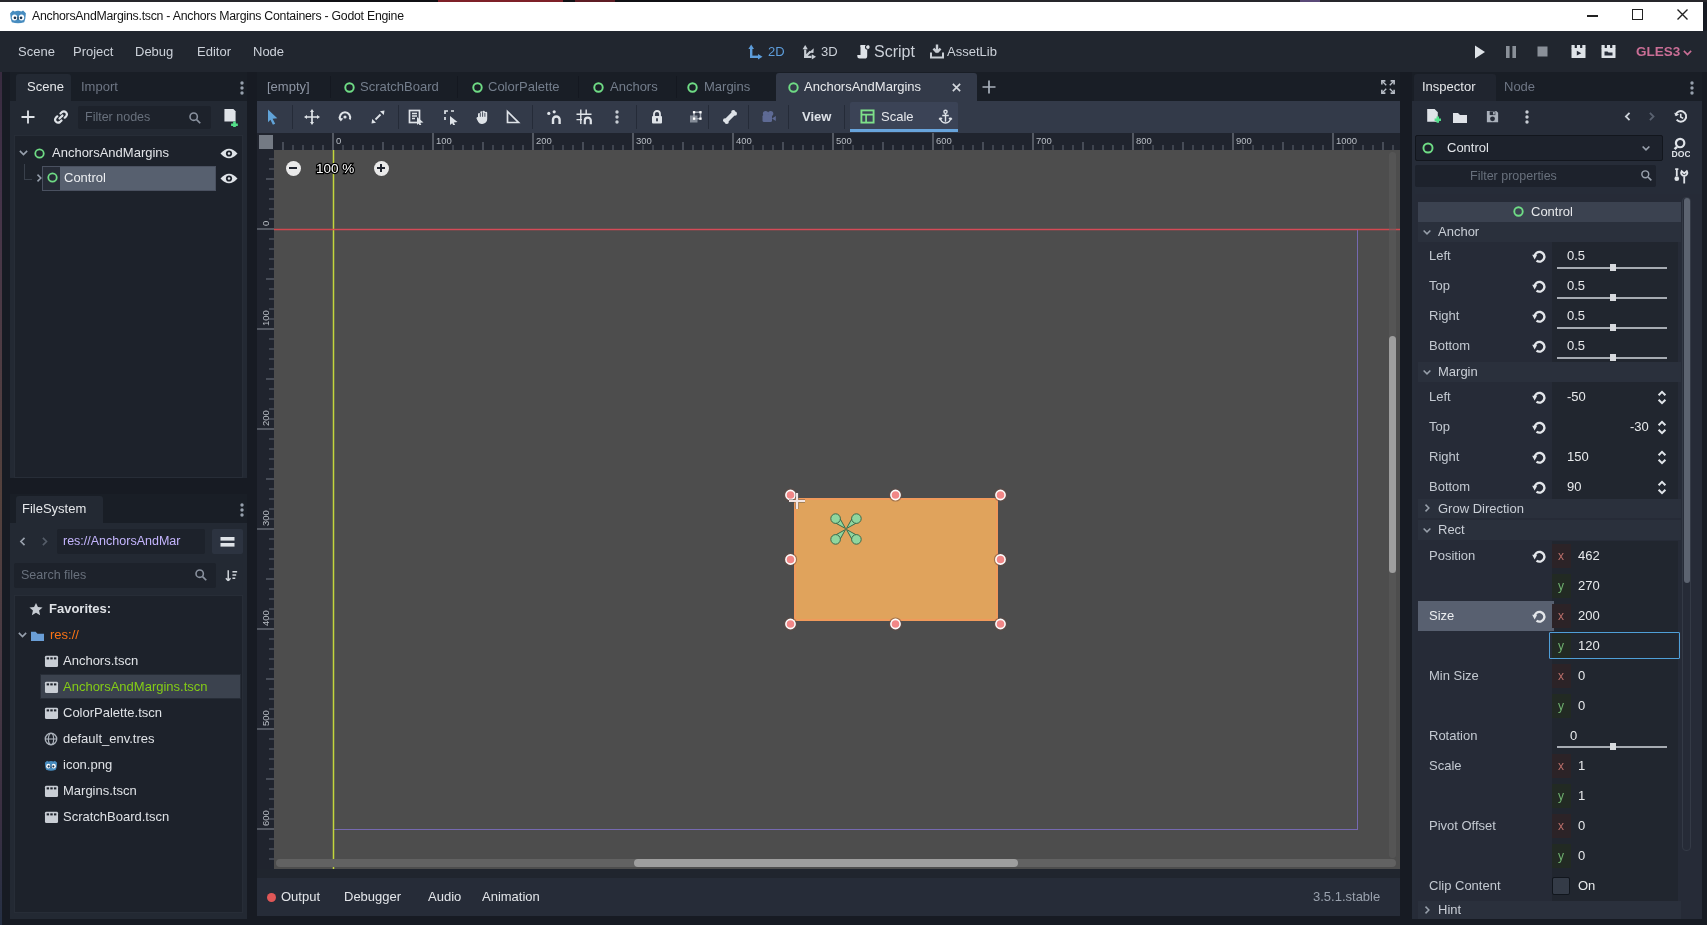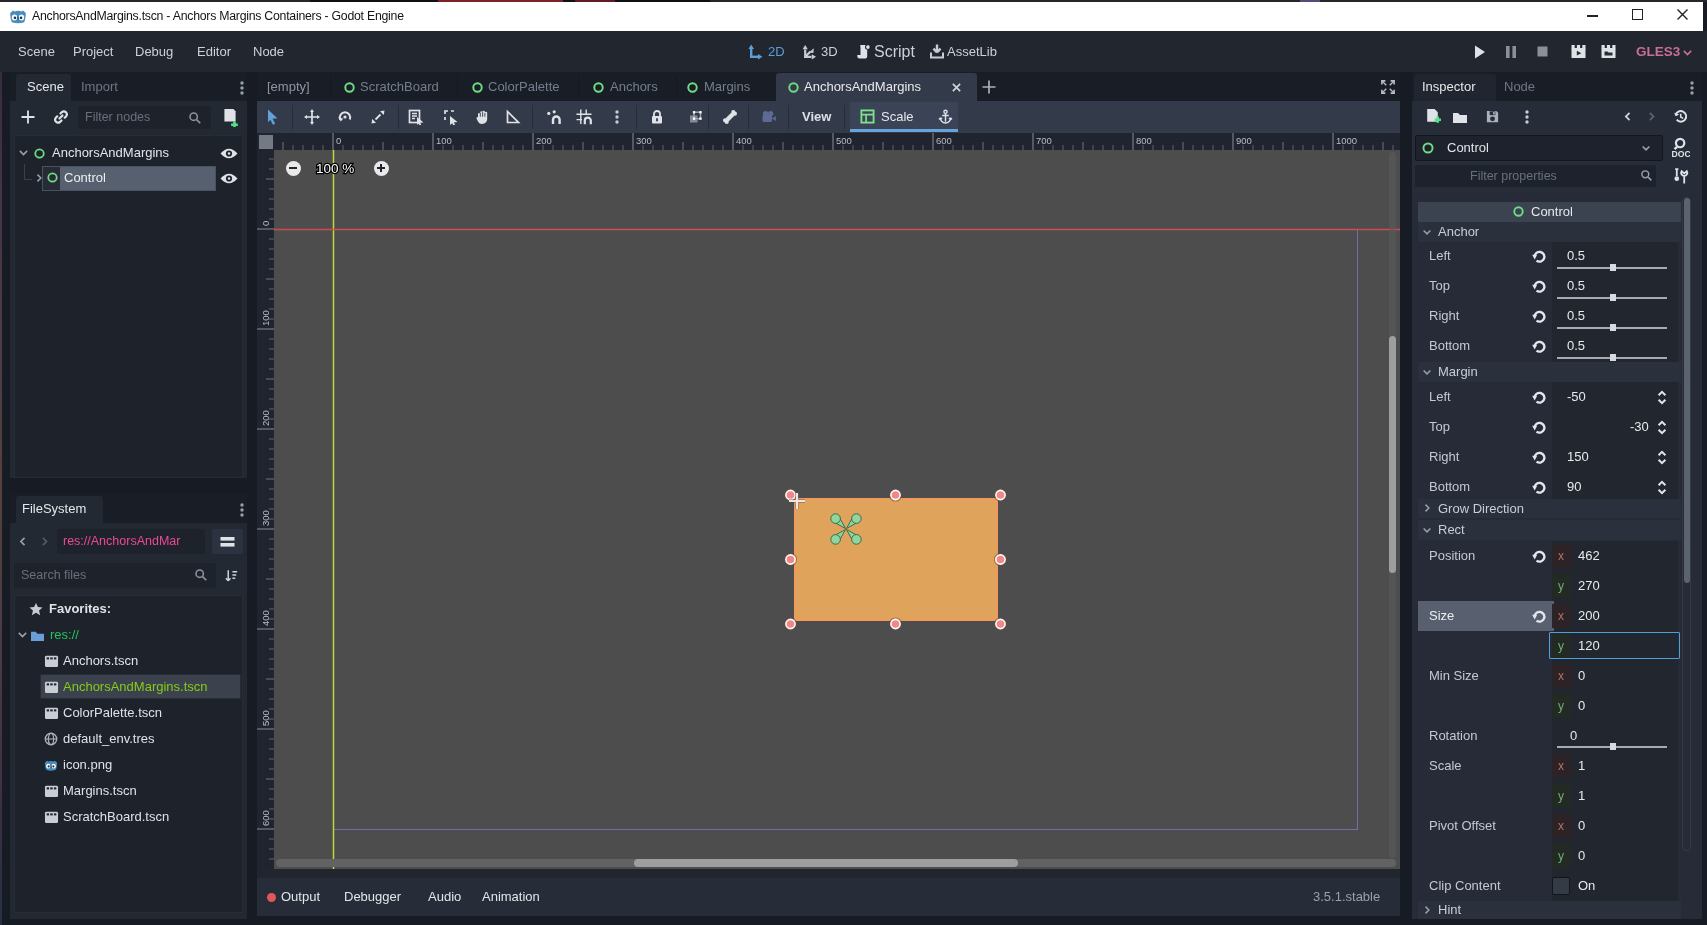--- a/index.html
+++ b/index.html
@@ -147,21 +147,21 @@
     <circle cx="8" cy="13" r="1.7" fill="#97a0ad"></circle>
   </svg>
 <div style="position:absolute;left:10px;top:523px;width:237px;height:396px;background:#232933;"></div>
 <svg style="position:absolute;left:16px;top:535px;" width="13" height="13" viewBox="0 0 16 16">
     <path d="M10.5 3.5 L6 8 L10.5 12.5" fill="none" stroke="#9aa2ae" stroke-width="2"></path>
   </svg>
 <svg style="position:absolute;left:38px;top:535px;" width="13" height="13" viewBox="0 0 16 16">
     <path d="M6 3.5 L10.5 8 L6 12.5" fill="none" stroke="#555d69" stroke-width="2"></path>
   </svg>
 <div style="position:absolute;left:57px;top:529px;width:148px;height:25px;background:#1d222b;border-radius:2px;"></div>
-<div style="position:absolute;left:63px;top:532.1px;font-size:12.5px;color:#ec4899;font-weight:normal;white-space:nowrap;line-height:18.75px;">res://AnchorsAndMar</div>
+<div style="position:absolute;left:63px;top:532.1px;font-size:12.5px;color:#c4b5fd;font-weight:normal;white-space:nowrap;line-height:18.75px;">res://AnchorsAndMar</div>
 <div style="position:absolute;left:212px;top:529px;width:31px;height:25px;background:#2c3340;border-radius:2px;"></div>
 <svg style="position:absolute;left:219px;top:534px;" width="17" height="15" viewBox="0 0 16 15">
     <rect x="1" y="3" width="14" height="3.6" fill="#dfe3e8"></rect>
     <rect x="1" y="9" width="14" height="3.6" fill="#dfe3e8"></rect>
   </svg>
 <div style="position:absolute;left:14px;top:563px;width:202px;height:25px;background:#1d222b;border-radius:2px;"></div>
 <div style="position:absolute;left:21px;top:566.1px;font-size:12.5px;color:#68707c;font-weight:normal;white-space:nowrap;line-height:18.75px;">Search files</div>
 <svg style="position:absolute;left:194px;top:568px;" width="14" height="14" viewBox="0 0 16 16">
     <circle cx="6.5" cy="6.5" r="4.2" fill="none" stroke="#8a929f" stroke-width="1.8"></circle>
     <path d="M9.8 9.8 L14 14" stroke="#8a929f" stroke-width="2"></path>
@@ -174,21 +174,21 @@
 <svg style="position:absolute;left:29px;top:602px;" width="14" height="14" viewBox="0 0 16 15">
     <path d="M8 0.5 L10.2 5.2 L15.5 5.8 L11.5 9.3 L12.7 14.5 L8 11.8 L3.3 14.5 L4.5 9.3 L0.5 5.8 L5.8 5.2 Z" fill="#c6cbd2"></path>
   </svg>
 <div style="position:absolute;left:49px;top:599.2px;font-size:13px;color:#dfe2e6;font-weight:bold;white-space:nowrap;line-height:19.5px;">Favorites:</div>
 <svg style="position:absolute;left:16px;top:628px;" width="13" height="13" viewBox="0 0 16 16">
     <path d="M3.5 6 L8 10.5 L12.5 6" fill="none" stroke="#97a0ad" stroke-width="2"></path>
   </svg>
 <svg style="position:absolute;left:30px;top:629px;" width="15" height="13" viewBox="0 0 16 14">
     <path d="M1 3 H6 L8 5 H15 V13 H1 Z" fill="#6a9ed6"></path>
   </svg>
-<div style="position:absolute;left:50px;top:625.2px;font-size:13px;color:#22c55e;font-weight:normal;white-space:nowrap;line-height:19.5px;">res://</div>
+<div style="position:absolute;left:50px;top:625.2px;font-size:13px;color:#f97316;font-weight:normal;white-space:nowrap;line-height:19.5px;">res://</div>
 <div style="position:absolute;left:40px;top:674px;width:201px;height:25px;background:#3b424e;border:1px solid #272d37;"></div>
 <svg style="position:absolute;left:44px;top:654px;" width="15" height="14" viewBox="0 0 16 15">
     <rect x="1" y="2" width="14" height="12" rx="1.5" fill="#c9ced5"></rect>
     <rect x="2.8" y="3.6" width="2.6" height="2.2" fill="#1d222b"></rect>
     <rect x="6.7" y="3.6" width="2.6" height="2.2" fill="#1d222b"></rect>
     <rect x="10.6" y="3.6" width="2.6" height="2.2" fill="#1d222b"></rect>
   </svg>
 <div style="position:absolute;left:63px;top:651.2px;font-size:13px;color:#dfe2e6;font-weight:normal;white-space:nowrap;line-height:19.5px;">Anchors.tscn</div>
 <svg style="position:absolute;left:44px;top:680px;" width="15" height="14" viewBox="0 0 16 15">
     <rect x="1" y="2" width="14" height="12" rx="1.5" fill="#c9ced5"></rect>

